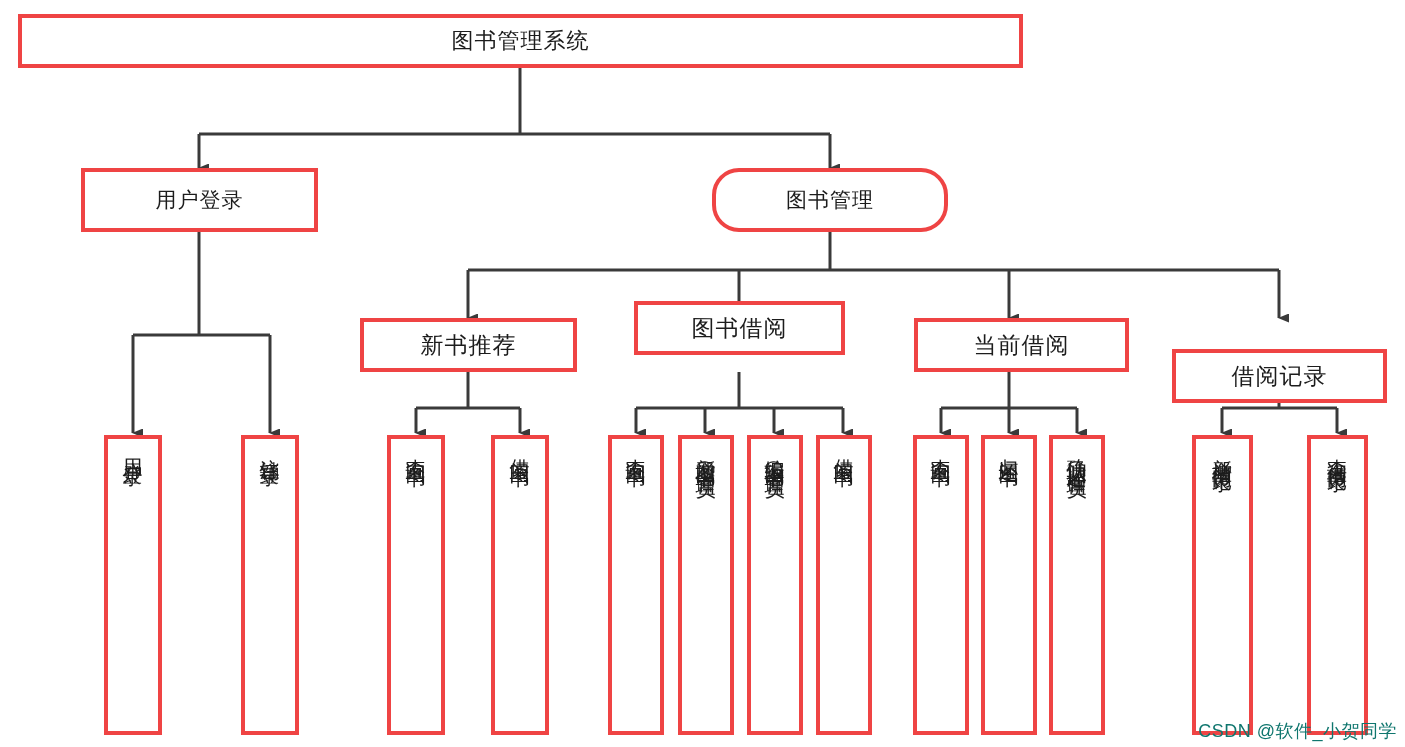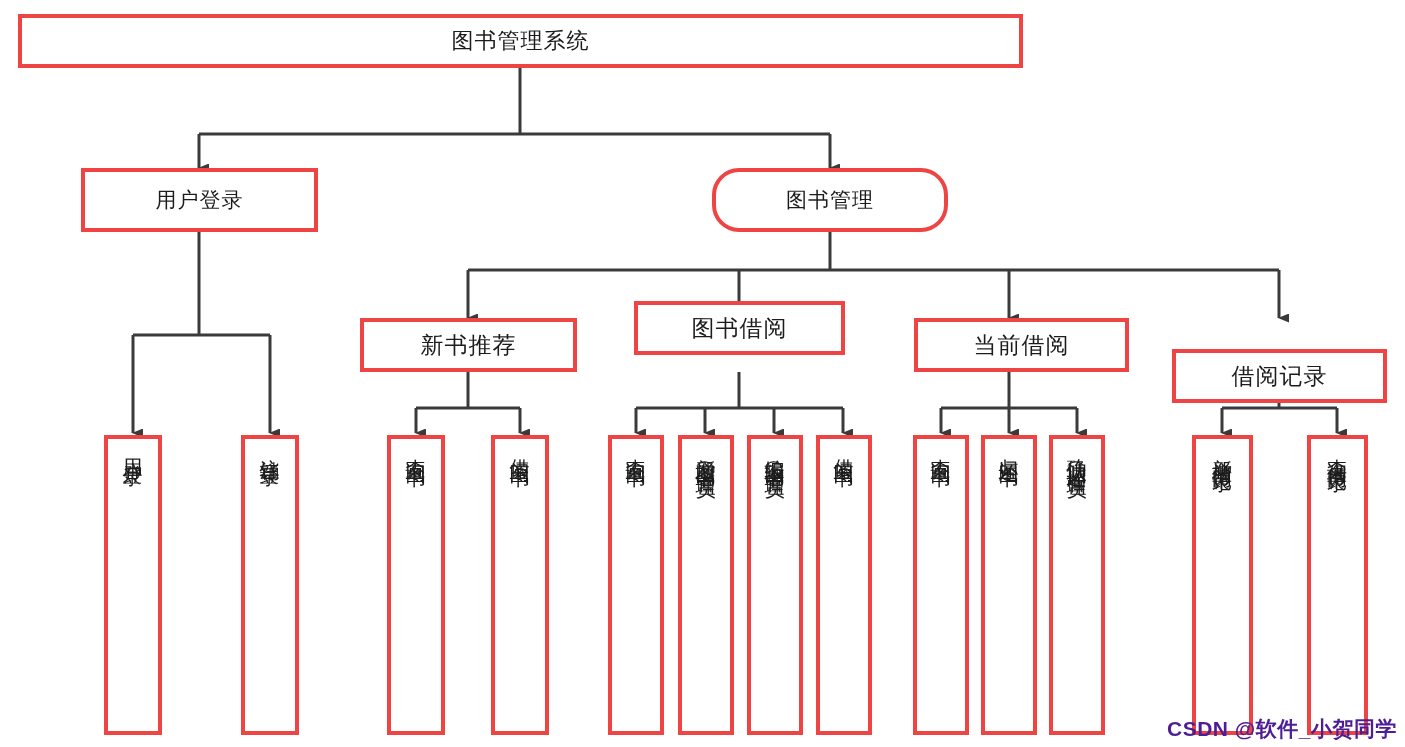--- a/index.html
+++ b/index.html
@@ -78,26 +78,25 @@
   .node-label {
     white-space: nowrap;
     letter-spacing: 1px;
   }
 
   
   #watermark {
     position: absolute;
     right: 8px;
     bottom: 4px;
-    font-size: 21px;
-    color: #4c1d95;
+    font-size: 18px;
+    color: #0f766e;
     letter-spacing: 0.5px;
     white-space: nowrap;
     user-select: none;
-    font-weight: bold;
   }
 </style>
 </head>
 <body>
 
 <div id="diagram-root">
 
   <svg id="connector-layer" viewBox="0 0 1405 747" width="1405" height="747" xmlns="http://www.w3.org/2000/svg">
     <defs>
       <marker id="arrowhead" markerWidth="9" markerHeight="11" refX="4.5" refY="10" orient="auto" markerUnits="userSpaceOnUse">

